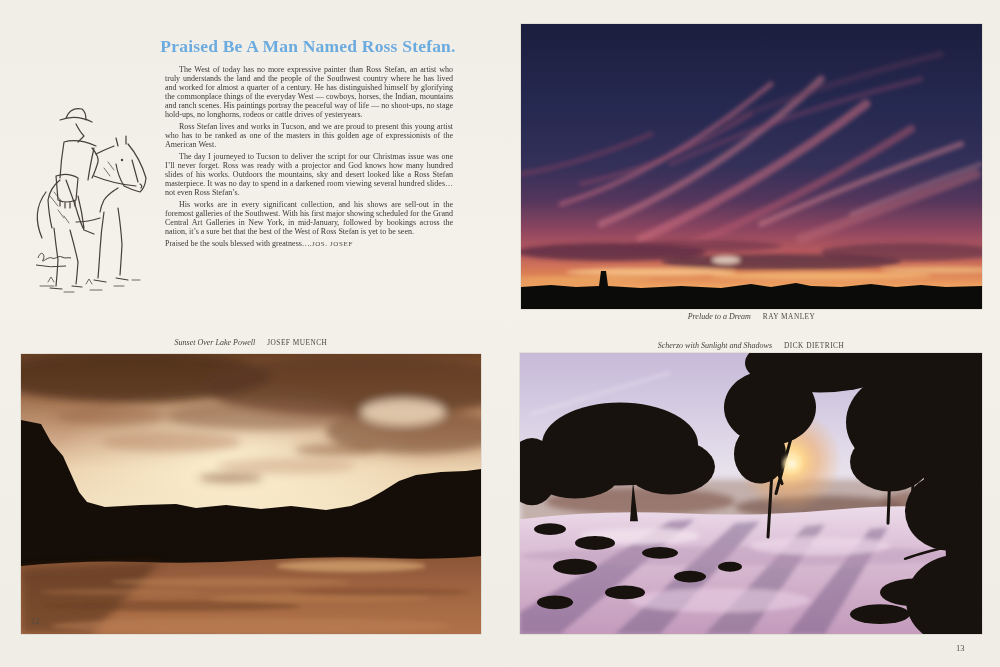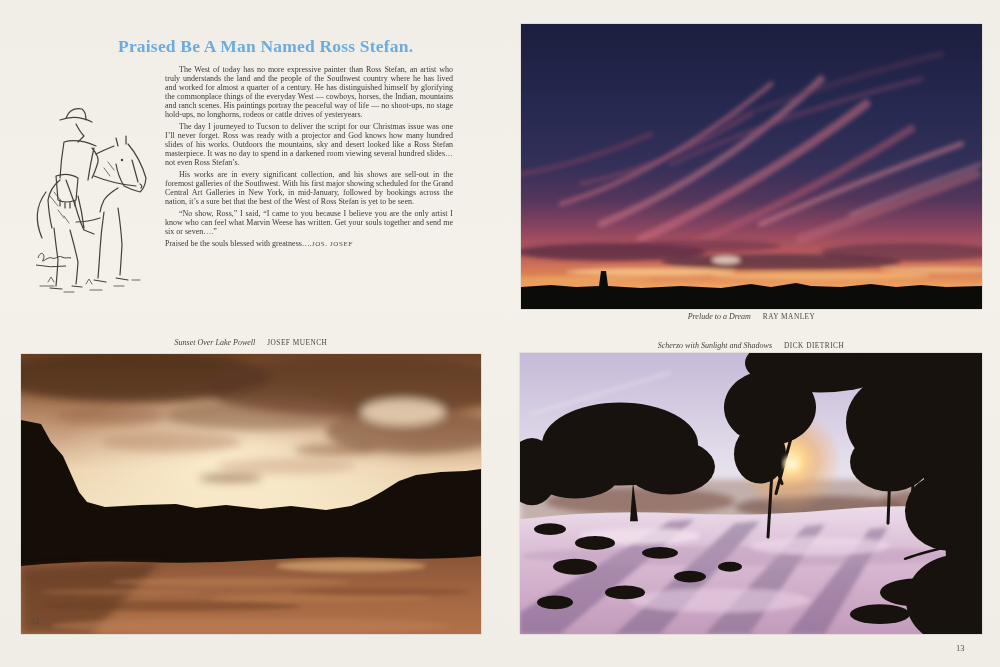--- a/index.html
+++ b/index.html
@@ -4,21 +4,21 @@
 <style>
   html,body{margin:0;padding:0;}
   body{
     width:1000px;height:667px;position:relative;overflow:hidden;
     background:linear-gradient(180deg,#f0eee7 0%,#f3f1ea 40%,#efede6 100%);
     font-family:"Liberation Serif","DejaVu Serif",serif;
     color:#3c3a35;
   }
   .page-title{
     position:absolute;left:118px;top:36px;width:380px;margin:0;
-    text-align:left;font-size:17.5px;font-weight:bold;letter-spacing:.2px;
+    text-align:center;font-size:17.5px;font-weight:bold;letter-spacing:.2px;
     color:#6cabdf;white-space:nowrap;
   }
   .article{
     position:absolute;left:165px;top:66px;width:288px;
     font-size:8px;line-height:8.9px;text-align:justify;
   }
   .article p{margin:0 0 3.5px 0;text-indent:14px;}
   .closing-row{display:flex;align-items:baseline;margin-top:2px;}
   .byline{font-size:7px;letter-spacing:.6px;color:#4a4840;}
   .sketch{position:absolute;left:20px;top:100px;width:148px;height:200px;}
@@ -91,23 +91,23 @@
       <g stroke-width=".9" opacity=".85">
         <path d="M20,186 h14 M44,192 h10 M70,190 h12 M94,186 h10 M112,180 h8 M28,182 l3,-5 3,5 M66,184 l3,-5 3,5"></path>
       </g>
     </g>
 
     <path d="M18,158 c3,-9 8,-3 5,2 c-2,4 5,-4 9,-2 c3,2 6,-3 10,-1 c3,2 6,0 9,1 M16,165 q14,3 30,1" fill="none" stroke="#45403a" stroke-width="1"></path>
   </svg>
 
   <div class="article">
     <p>The West of today has no more expressive painter than Ross Stefan, an artist who truly understands the land and the people of the Southwest country where he has lived and worked for almost a quarter of a century. He has distinguished himself by glorifying the commonplace things of the everyday West — cowboys, horses, the Indian, mountains and ranch scenes. His paintings portray the peaceful way of life — no shoot-ups, no stage hold-ups, no longhorns, rodeos or cattle drives of yesteryears.</p>
+    <p>Ross Stefan lives and works in Tucson, and we are proud to present this young artist who has to be ranked as one of the masters in this golden age of expressionists of the American West.</p>
     <p>The day I journeyed to Tucson to deliver the script for our Christmas issue was one I’ll never forget. Ross was ready with a projector and God knows how many hundred slides of his works. Outdoors the mountains, sky and desert looked like a Ross Stefan masterpiece. It was no day to spend in a darkened room viewing several hundred slides…not even Ross Stefan’s.</p>
     <p>His works are in every significant collection, and his shows are sell-out in the foremost galleries of the Southwest. With his first major showing scheduled for the Grand Central Art Galleries in New York, in mid-January, followed by bookings across the nation, it’s a sure bet that the best of the West of Ross Stefan is yet to be seen.</p>
-    <p>“No show, Ross,” I said, “I came to you because I believe you are the only artist I know who can feel what Marvin Weese has written. Get your souls together and send me six or seven….”</p>
     <div class="closing-row">
       <span>Praised be the souls blessed with greatness….</span>
       <span class="byline">JOS. JOSEF</span>
     </div>
   </div>
 
   <div class="caption cap-lake">
     <span class="cap-title">Sunset Over Lake Powell</span><span class="cap-credit">JOSEF MUENCH</span>
   </div>
 

